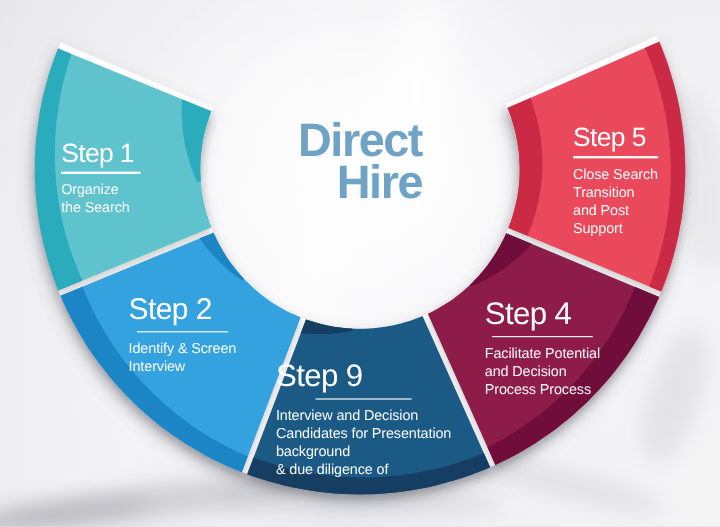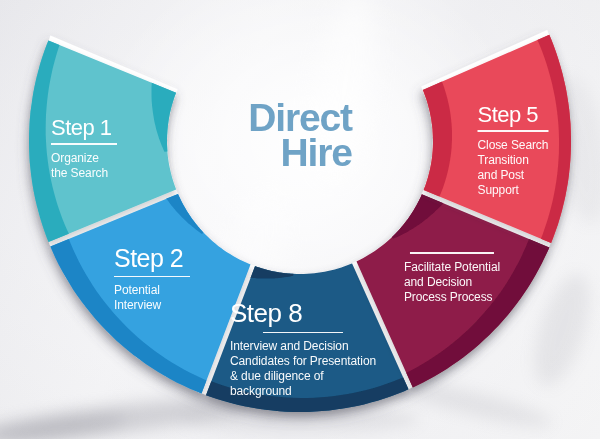--- a/index.html
+++ b/index.html
@@ -113,37 +113,38 @@
     <div class="step-desc">
       <div>Organize</div>
       <div>the Search</div>
     </div>
   </div>
 
   <div class="step-block" id="block1" style="left: 152px; top: 245px; color: rgb(255, 255, 255);">
     <div class="step-title" style="font-size: 25px;">Step 2</div>
     <div class="step-underline" style="width: 76px;"></div>
     <div class="step-desc">
-      <div>Potential</div>
+      <div>Identify &amp; Screen</div>
       <div>Interview</div>
     </div>
   </div>
 
   <div class="step-block" id="block2" style="left: 303px; top: 300px; color: rgb(255, 255, 255);">
-    <div class="step-title" style="font-size: 26px;">Step 8</div>
+    <div class="step-title" style="font-size: 26px;">Step 9</div>
     <div class="step-underline" style="width: 80px;"></div>
     <div class="step-desc">
       <div>Interview and Decision</div>
       <div>Candidates for Presentation</div>
+      <div>background</div>
       <div>&amp; due diligence of</div>
-      <div>background</div>
     </div>
   </div>
 
   <div class="step-block" id="block3" style="left: 452px; top: 248px; color: rgb(255, 255, 255);">
+    <div class="step-title" style="font-size: 26px;">Step 4</div>
     <div class="step-underline" style="width: 84px;"></div>
     <div class="step-desc">
       <div>Facilitate Potential</div>
       <div>and Decision</div>
       <div>Process Process</div>
     </div>
   </div>
 
   <div class="step-block" id="block4" style="left: 513px; top: 103px; color: rgb(255, 255, 255);">
     <div class="step-title" style="font-size: 22px;">Step 5</div>

